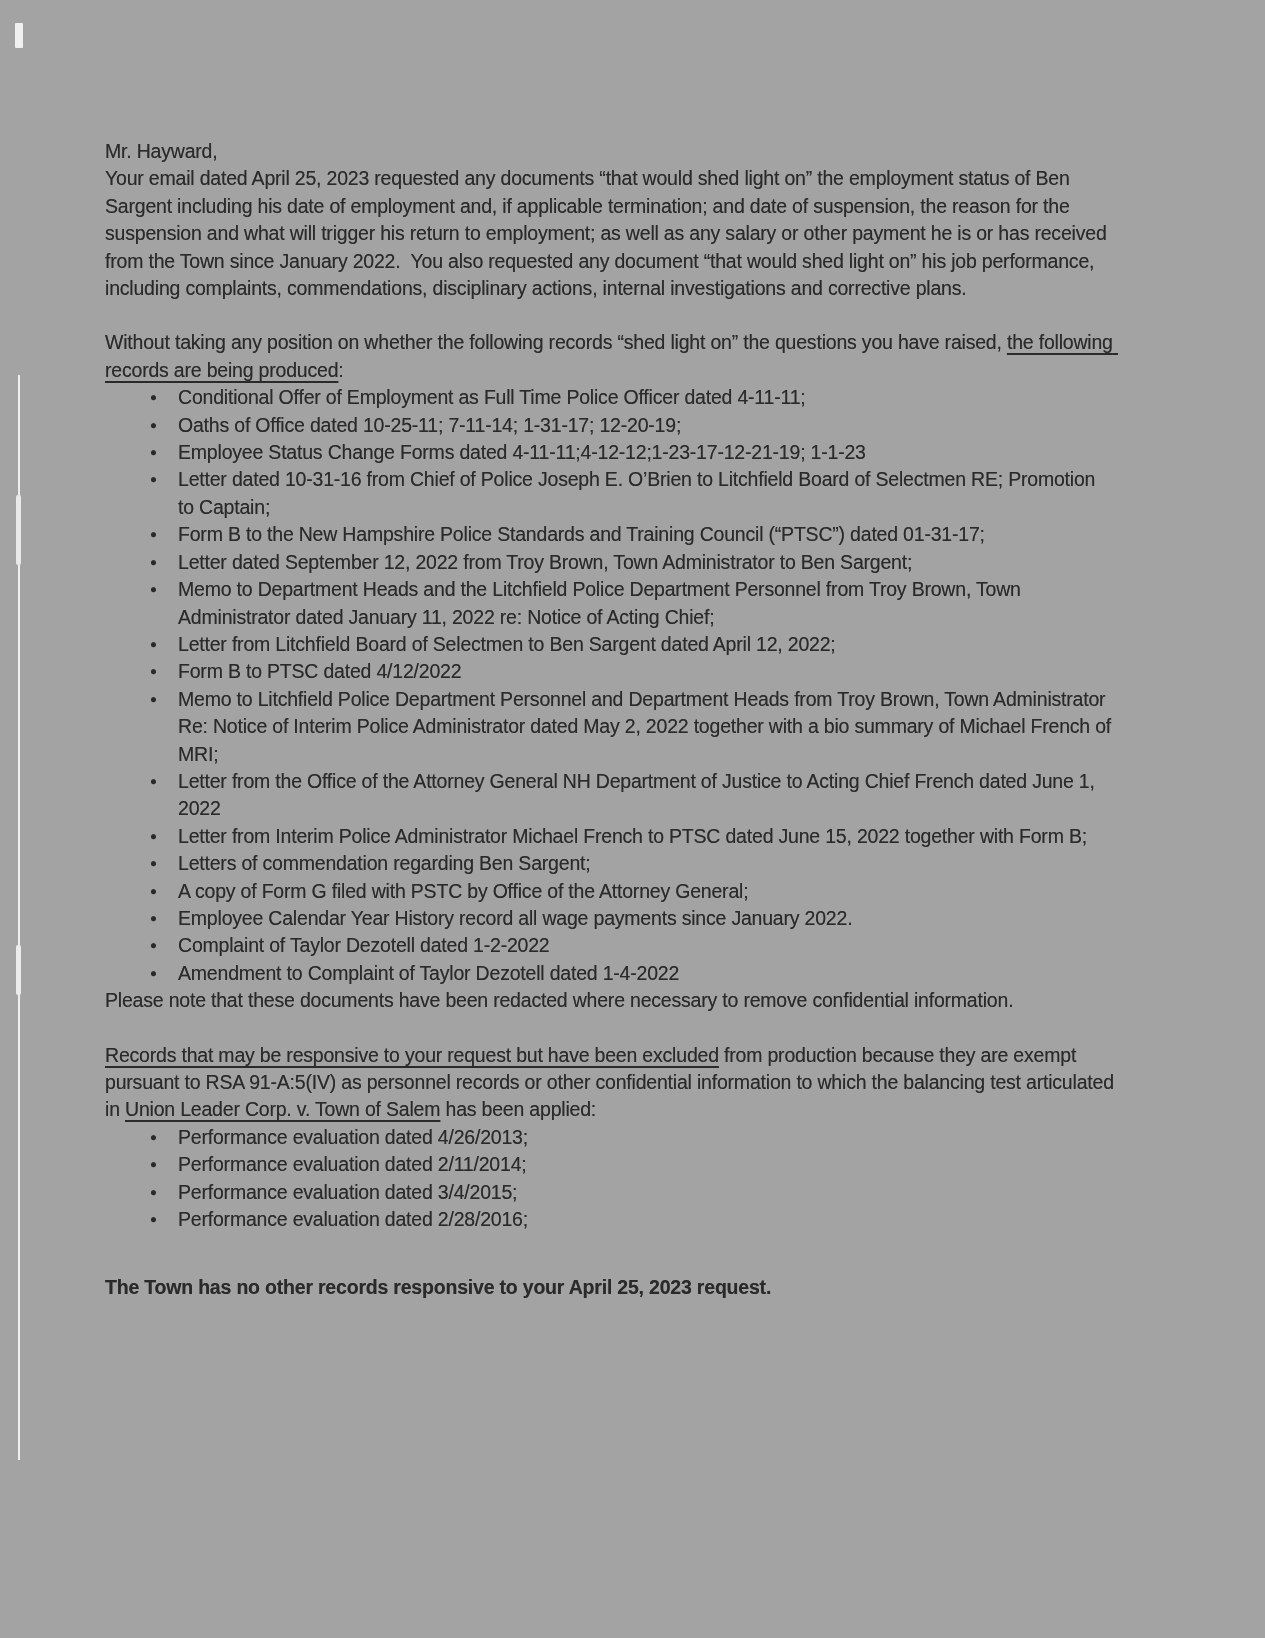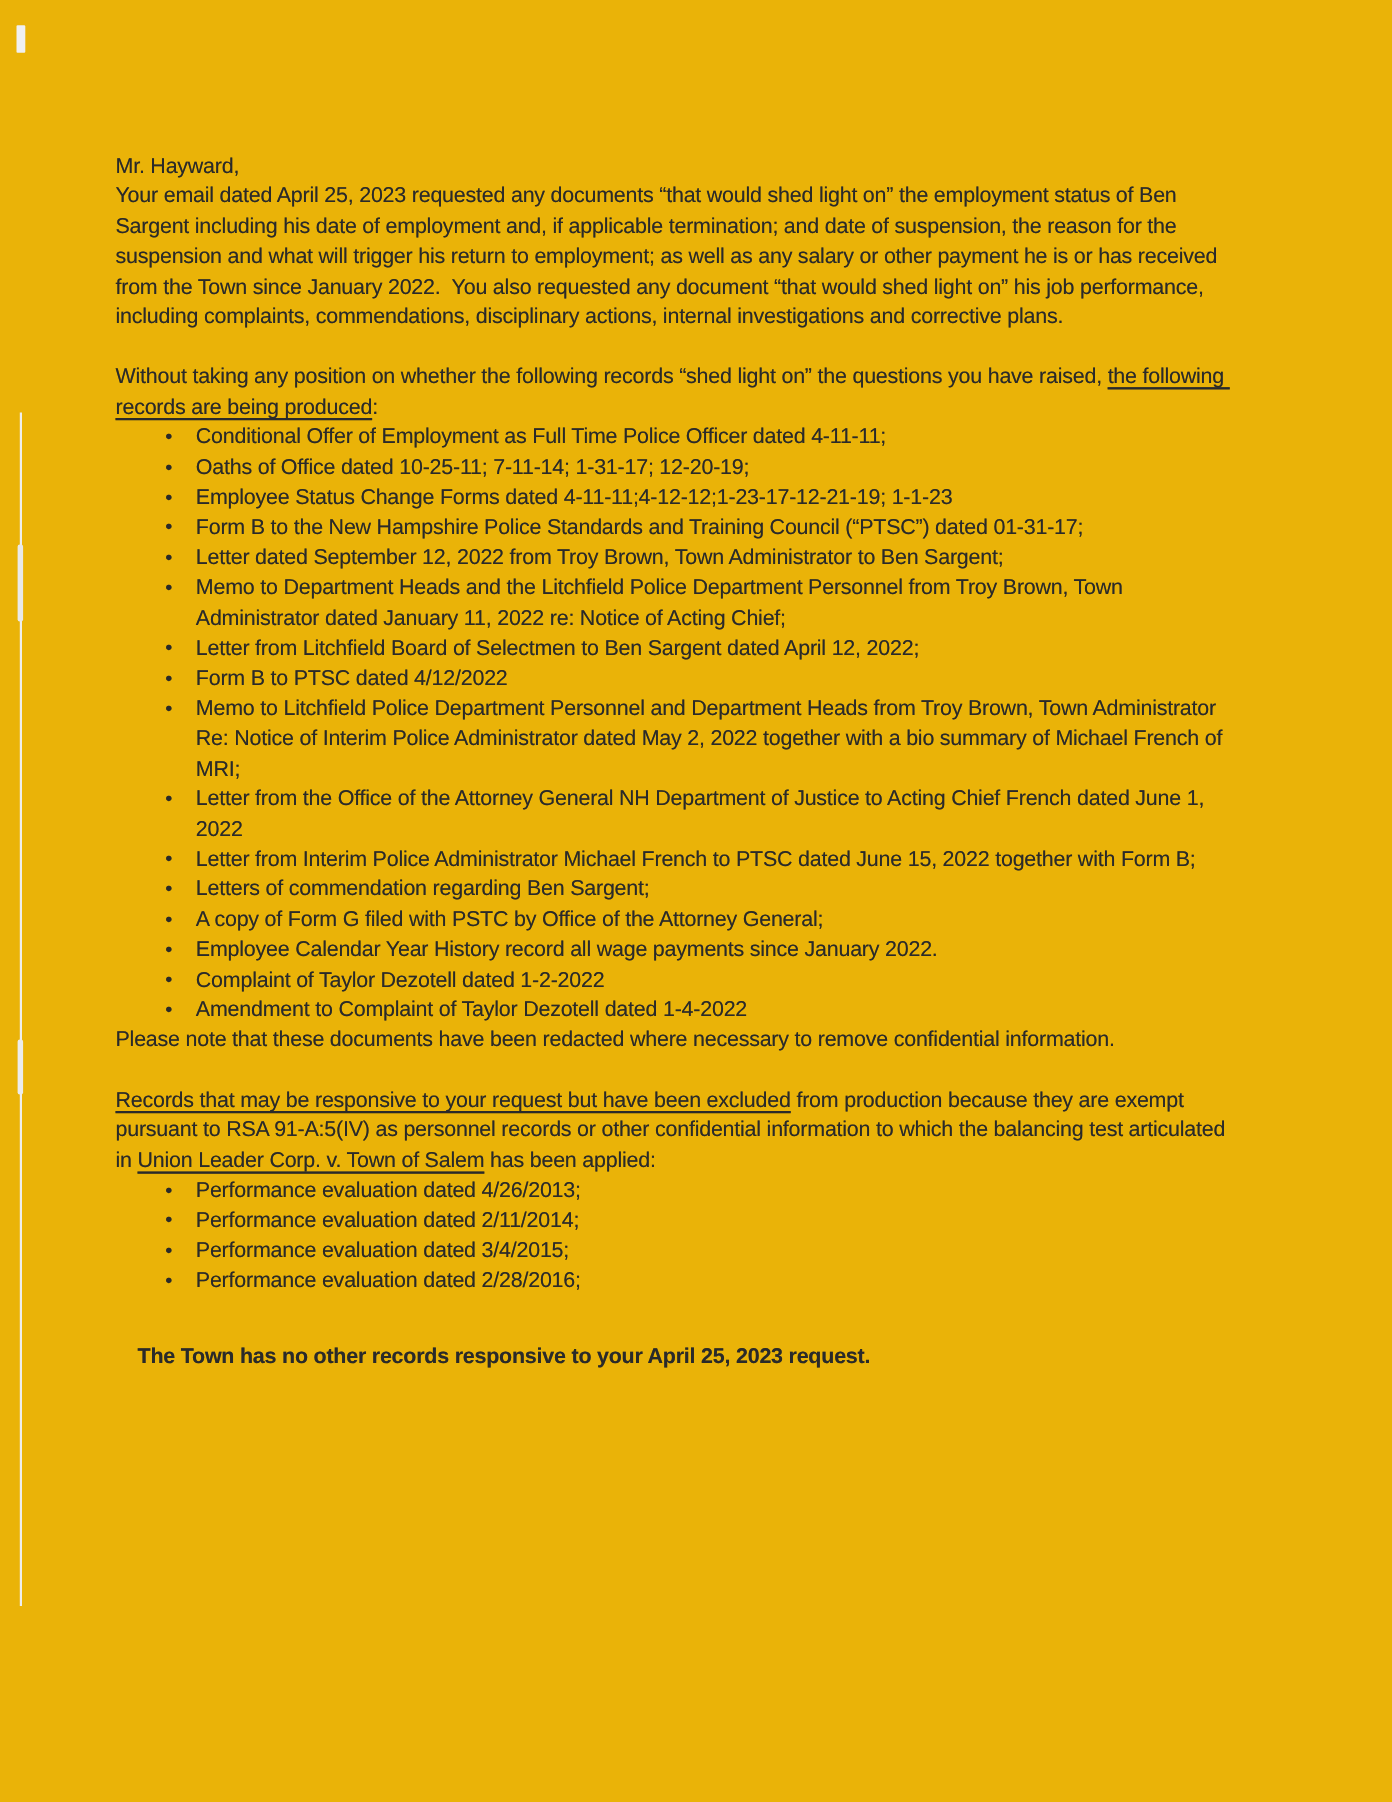--- a/index.html
+++ b/index.html
@@ -4,21 +4,21 @@
 <style>
   html, body {
     margin: 0;
     padding: 0;
     background: #ffffff;
   }
   .page {
     position: relative;
     width: 1265px;
     height: 1638px;
-    background: #eab308;
+    background: #a3a3a3;
     overflow: hidden;
     font-family: "Liberation Sans", sans-serif;
   }
   .content {
     position: absolute;
     left: 105px;
     top: 138px;
     width: 1010px;
     font-size: 19.5px;
     line-height: 27.4px;
@@ -29,21 +29,20 @@
   .para {
     margin: 0;
     white-space: pre-wrap;
   }
   .spaced {
     margin-top: 27px;
   }
   .closing {
     margin-top: 41px;
     font-weight: bold;
-    margin-left: 20px;
   }
   .u {
     text-decoration: underline;
     text-decoration-thickness: 1.5px;
     text-underline-offset: 3.5px;
   }
   ul.bullets {
     margin: 0;
     padding: 0 0 0 73px;
     list-style: none;
@@ -113,20 +112,21 @@
     <p class="para">Mr. Hayward,</p>
 
     <p class="para">Your email dated April 25, 2023 requested any documents “that would shed light on” the employment status of Ben Sargent including his date of employment and, if applicable termination; and date of suspension, the reason for the suspension and what will trigger his return to employment; as well as any salary or other payment he is or has received from the Town since January 2022.  You also requested any document “that would shed light on” his job performance, including complaints, commendations, disciplinary actions, internal investigations and corrective plans.</p>
 
     <p class="para spaced"><span>Without taking any position on whether the following records “shed light on” the questions you have raised, </span><span class="u">the following records are being produced</span><span>:</span></p>
 
     <ul class="bullets">
         <li>Conditional Offer of Employment as Full Time Police Officer dated 4-11-11;</li>
         <li>Oaths of Office dated 10-25-11; 7-11-14; 1-31-17; 12-20-19;</li>
         <li>Employee Status Change Forms dated 4-11-11;4-12-12;1-23-17-12-21-19; 1-1-23</li>
+        <li>Letter dated 10-31-16 from Chief of Police Joseph E. O’Brien to Litchfield Board of Selectmen RE; Promotion to Captain;</li>
         <li>Form B to the New Hampshire Police Standards and Training Council (“PTSC”) dated 01-31-17;</li>
         <li>Letter dated September 12, 2022 from Troy Brown, Town Administrator to Ben Sargent;</li>
         <li>Memo to Department Heads and the Litchfield Police Department Personnel from Troy Brown, Town Administrator dated January 11, 2022 re: Notice of Acting Chief;</li>
         <li>Letter from Litchfield Board of Selectmen to Ben Sargent dated April 12, 2022;</li>
         <li>Form B to PTSC dated 4/12/2022</li>
         <li>Memo to Litchfield Police Department Personnel and Department Heads from Troy Brown, Town Administrator Re: Notice of Interim Police Administrator dated May 2, 2022 together with a bio summary of Michael French of MRI;</li>
         <li>Letter from the Office of the Attorney General NH Department of Justice to Acting Chief French dated June 1, 2022</li>
         <li>Letter from Interim Police Administrator Michael French to PTSC dated June 15, 2022 together with Form B;</li>
         <li>Letters of commendation regarding Ben Sargent;</li>
         <li>A copy of Form G filed with PSTC by Office of the Attorney General;</li>

